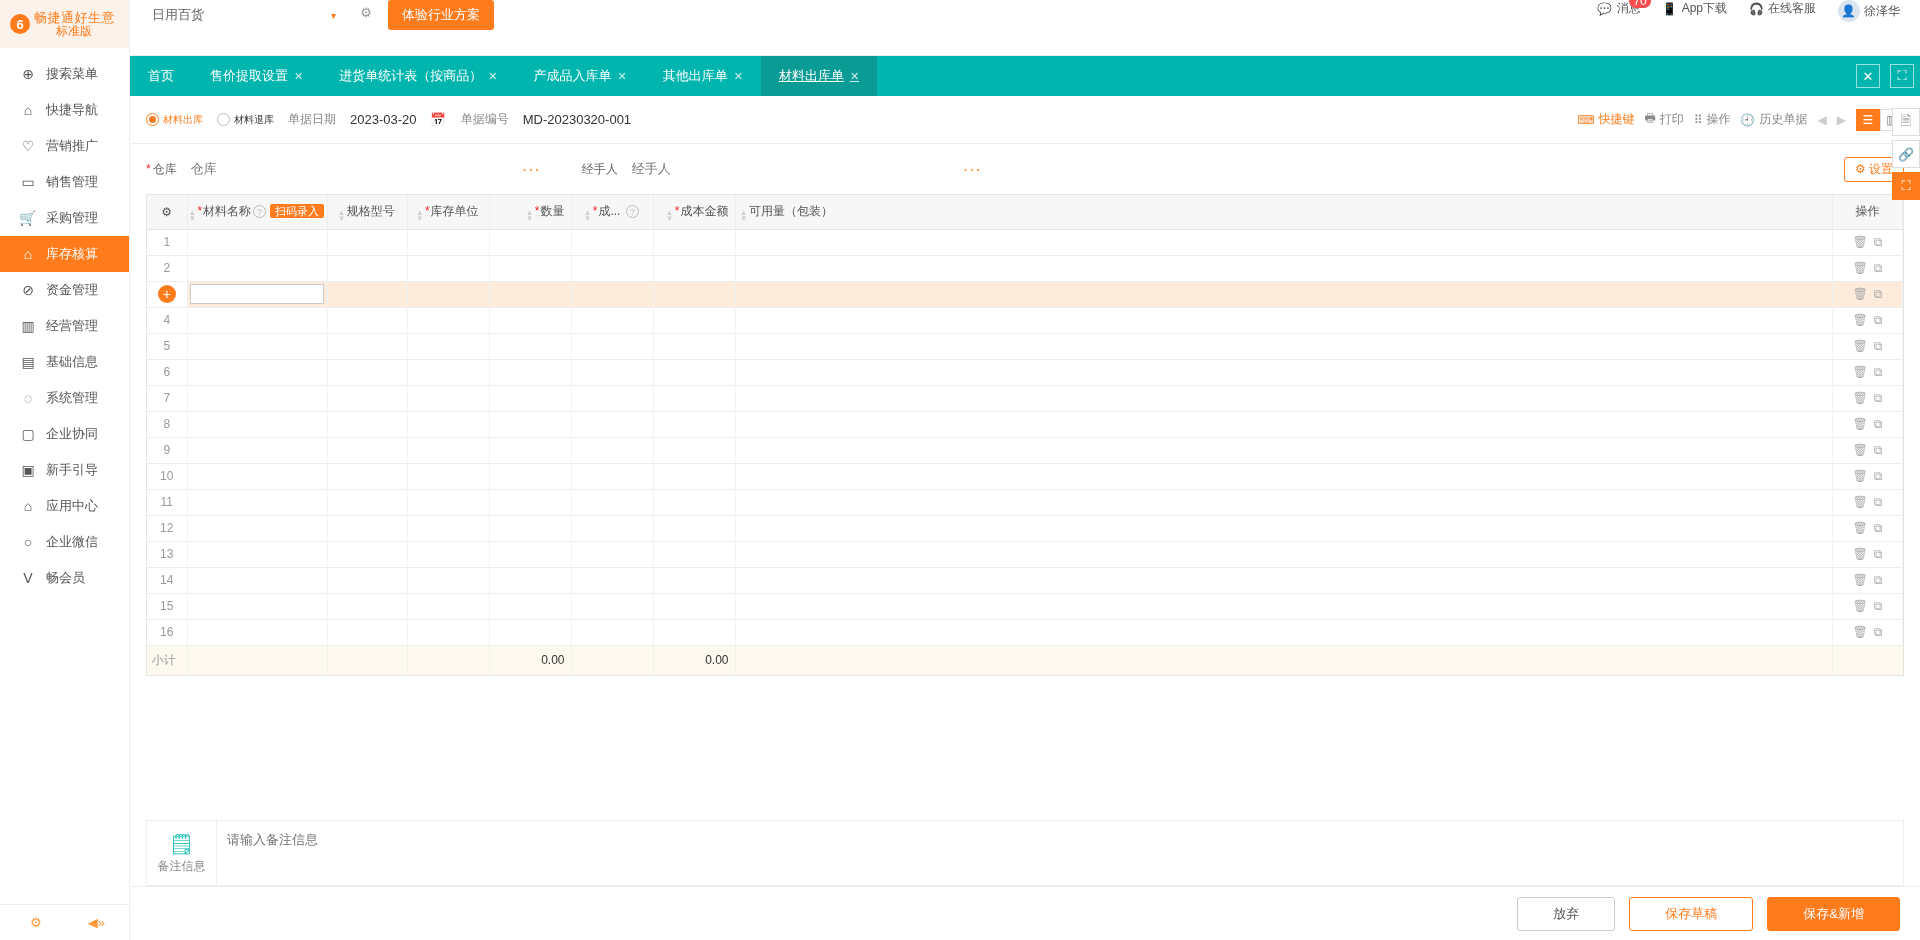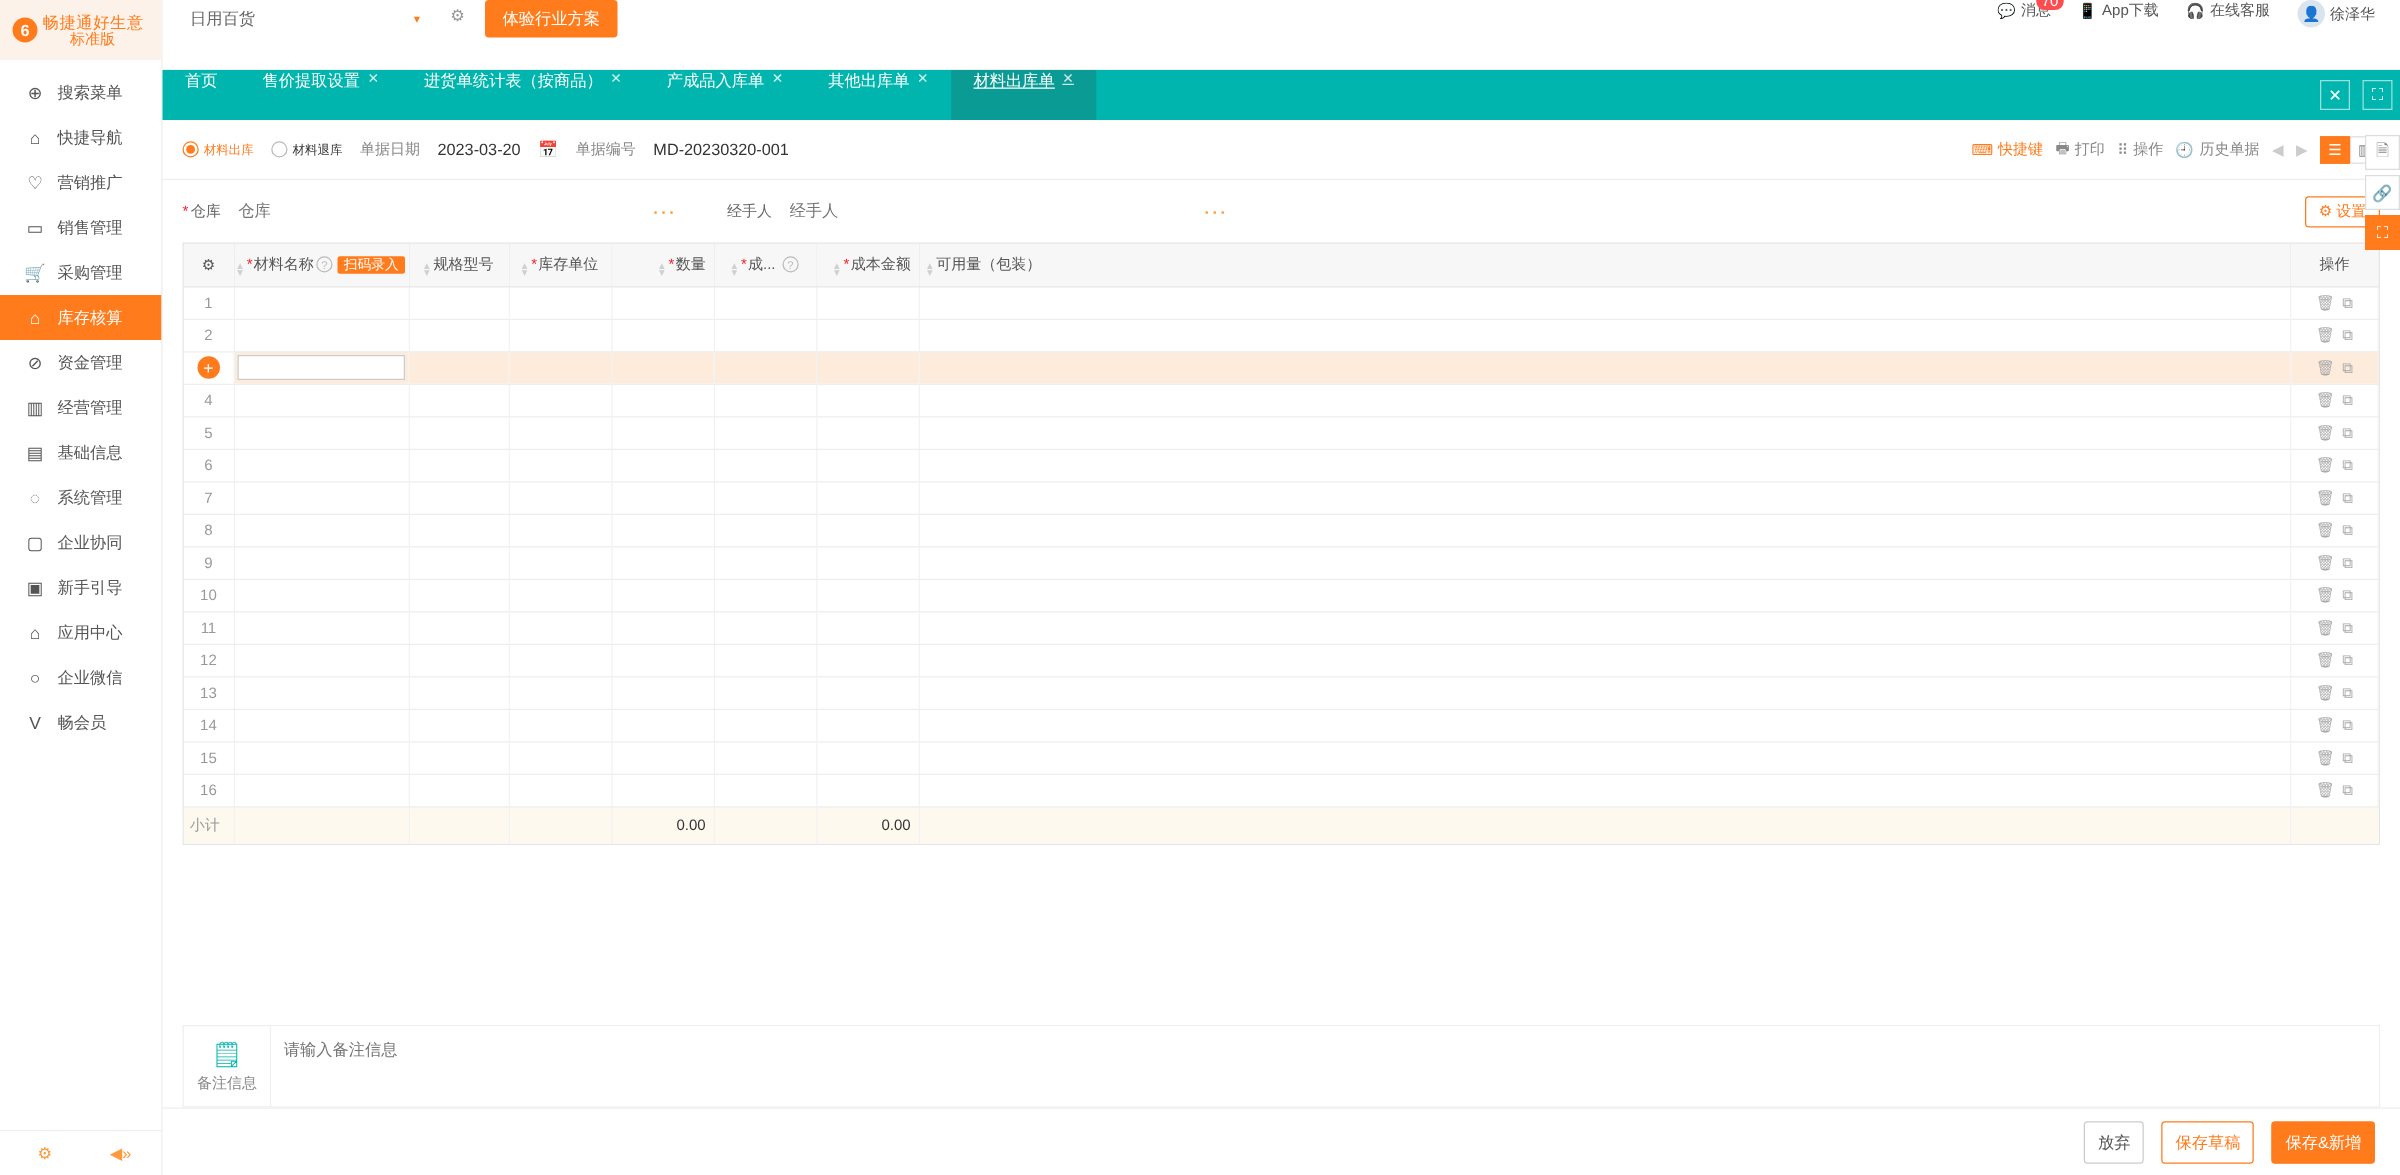--- a/index.html
+++ b/index.html
@@ -28,21 +28,21 @@
 .store-dd .arrow { color:#ff7b1c; font-size:10px;}
 .gear-btn { width:24px; height:24px; display:flex; align-items:center; justify-content:center; color:#999; cursor:pointer;}
 .promo-btn { height:30px; padding:0 14px; background:#ff7b1c; color:#fff; border:none; border-radius:3px; cursor:pointer; font-size:13px;}
 .topbar-spacer { flex:1;}
 .top-act { display:flex; align-items:center; gap:4px; color:#555; cursor:pointer; font-size:12px; padding:0 6px; position:relative;}
 .badge { position:absolute; top:-6px; right:-4px; background:#ff4d4f; color:#fff; border-radius:8px; font-size:12px; padding:0 4px; line-height:14px;}
 .avatar-sm { width:22px; height:22px; border-radius:50%; background:#d9e4ee; display:flex; align-items:center; justify-content:center; color:#8aa; font-size:12px;}
 
 
 .tabs { height:40px; background:#00b5ad; display:flex; align-items:center; color:#fff; position:relative;}
-.tab { height:40px; display:flex; padding:0 18px; gap:6px; cursor:pointer; font-size:13px;}
+.tab { height:40px; display:flex; align-items:center; padding:0 18px; gap:6px; cursor:pointer; font-size:13px;}
 .tab.active { background:#0a9b94;text-decoration:underline;}
 .tab .close { font-size:11px; opacity:.8;}
 .tabs-right { position:absolute; right:6px; display:flex; gap:10px;}
 .tabs-right .sq { width:24px;height:24px;border:1px solid rgba(255,255,255,.6); display:flex;align-items:center;justify-content:center;cursor:pointer;}
 
 
 .doc-head { height:48px; display:flex; align-items:center; padding:0 16px; gap:14px; border-bottom:1px solid #eee;}
 .radio-grp { display:flex; gap:14px;}
 .radio { display:flex; align-items:center; gap:4px; cursor:pointer; font-size:10px;}
 .radio .dot { width:13px; height:13px; border-radius:50%; border:1px solid #bbb; display:flex; align-items:center; justify-content:center;}
@@ -90,21 +90,21 @@
 tfoot td.idx { text-align:center;}
 
 
 .remark { margin:12px 16px 0; border:1px solid #eee; display:flex; height:66px;}
 .remark-l { width:70px; display:flex; flex-direction:column; align-items:center; justify-content:center; border-right:1px solid #eee; color:#888; font-size:12px; gap:2px;}
 .remark-l .ric { color:#00b5ad; font-size:20px;}
 .remark textarea { flex:1; border:none; resize:none; padding:10px; font-size:13px; color:#999; outline:none; font-family:inherit;}
 
 
 .foot { height:54px; margin-top:auto; display:flex; align-items:center; justify-content:flex-end; padding:0 20px; gap:14px; border-top:1px solid #eee;}
-.btn { height:34px; padding:0 10px; border-radius:3px; font-size:13px; cursor:pointer;}
+.btn { height:34px; padding:0 35px; border-radius:3px; font-size:13px; cursor:pointer;}
 .btn.plain { background:#fff; border:1px solid #ccc; color:#555;}
 .btn.outline { background:#fff; border:1px solid #ff7b1c; color:#ff7b1c;}
 .btn.primary { background:#ff7b1c; border:1px solid #ff7b1c; color:#fff;}
 
 
 .dock { position:absolute; right:0; top:108px; width:28px; display:flex; flex-direction:column; gap:4px;}
 .dock .d { width:28px; height:28px; border:1px solid #ddd; background:#fff; display:flex; align-items:center; justify-content:center; cursor:pointer; color:#888; font-size:13px;}
 .dock .d.active { background:#ff7b1c; color:#fff; border-color:#ff7b1c;}
 </style>
 </head>

